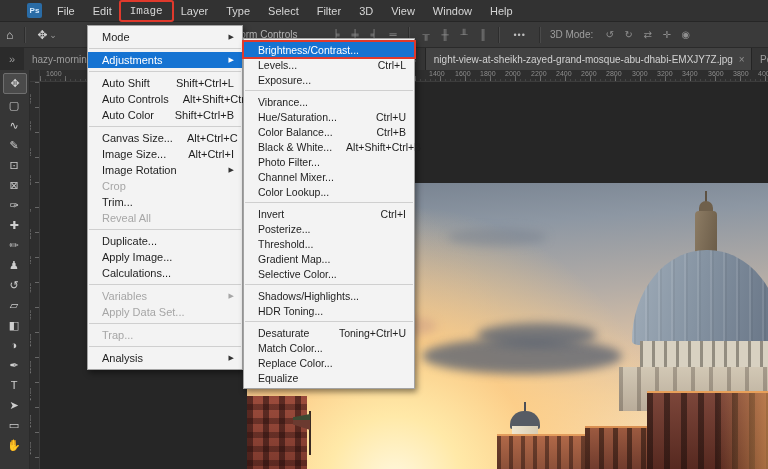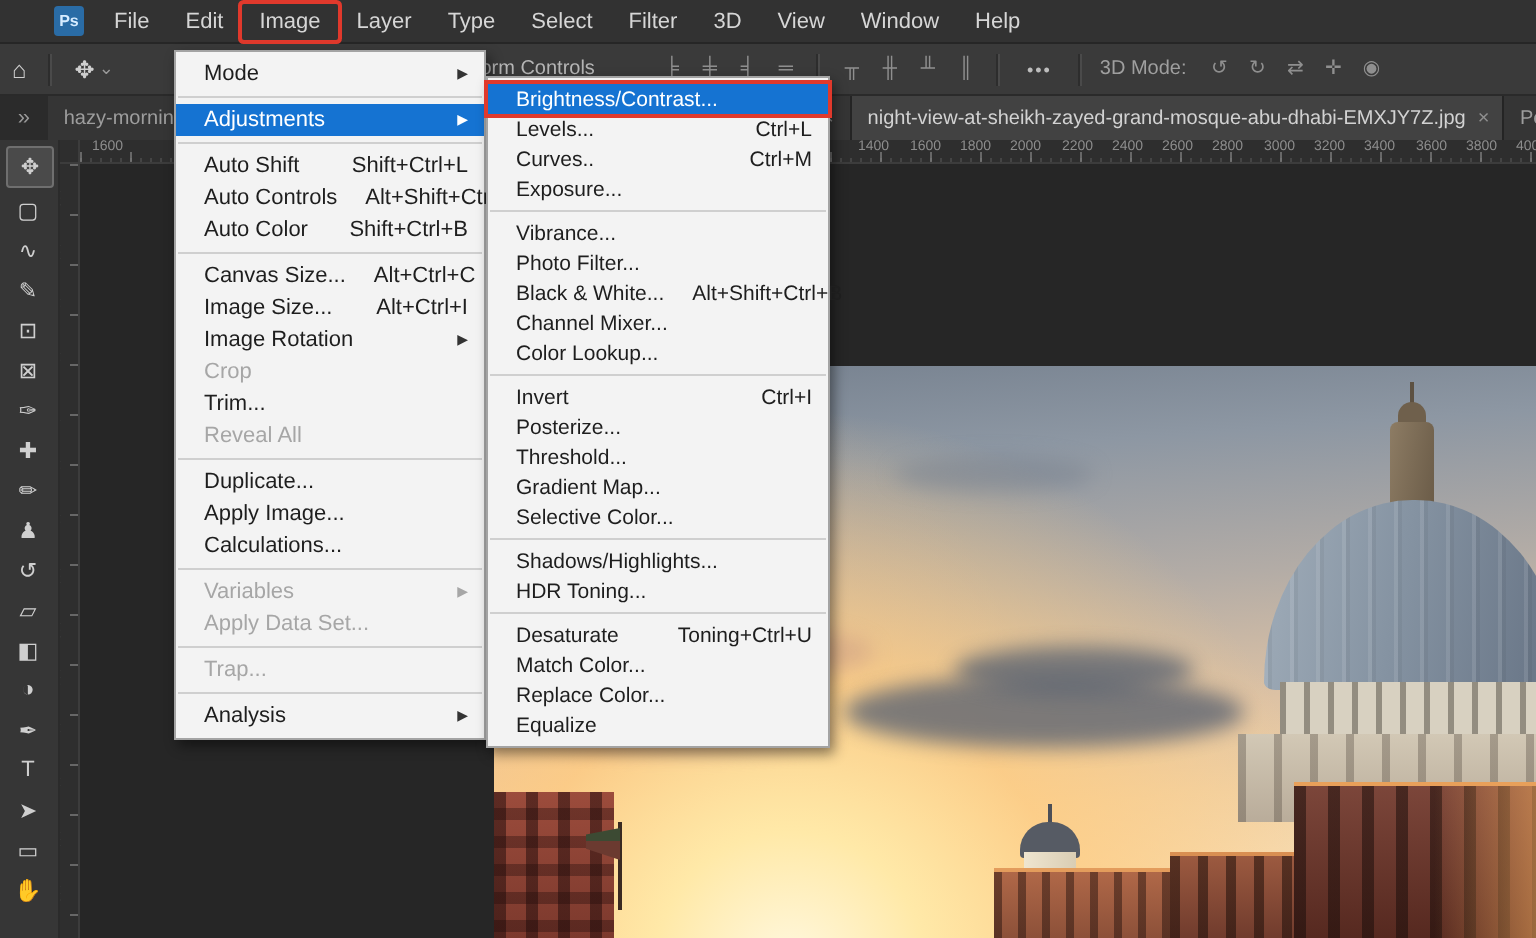--- a/index.html
+++ b/index.html
@@ -5,21 +5,21 @@
   html,body{margin:0;padding:0;background:#1b1b1b;}
   #app{position:relative;width:768px;height:469px;overflow:hidden;
        font-family:"Liberation Sans","DejaVu Sans",sans-serif;
        font-size:11px;color:#cccccc;background:#14b8a6;user-select:none;}
   
   #menubar{position:absolute;left:0;top:0;width:768px;height:22px;background:#323232;
            display:flex;align-items:center;border-bottom:1px solid #262626;box-sizing:border-box;}
   #ps-logo{width:15px;height:15px;margin:0 6px 0 27px;background:#2a6ca6;border-radius:2px;
            color:#d7ecff;font-size:8px;font-weight:bold;display:flex;align-items:center;justify-content:center;}
   .mb-item{padding:3px 9px;color:#d6d6d6;cursor:default;}
-  .mb-item.boxed{box-shadow:0 0 0 2px #e0392c;border-radius:1px;}
+  .mb-item.boxed{box-shadow:0 0 0 2px #e0392c;border-radius:1px;font-family:Liberation Mono, monospace;}
   
   #optionsbar{position:absolute;left:0;top:22px;width:768px;height:26px;background:#3a3a3a;
               display:flex;align-items:center;border-bottom:1px solid #2a2a2a;box-sizing:border-box;color:#b9b9b9;}
   .ob-icon{padding:0 6px;font-size:12px;color:#cfcfcf;}
   .ob-chev{font-size:9px;color:#9a9a9a;margin-left:-4px;}
   .ob-sep{width:1px;height:16px;background:#2d2d2d;border-right:1px solid #4a4a4a;margin:0 5px;}
   .ob-frag{color:#b5b5b5;font-size:10px;}
   .ob-ico-group{display:flex;gap:6px;font-size:10px;color:#8f8f8f;margin:0 4px;}
   .ob-ico-group span{width:13px;text-align:center;}
   #ob-more{color:#bdbdbd;font-size:9px;letter-spacing:1px;margin:0 8px;}
@@ -337,38 +337,42 @@
 
   <div class="menu" id="adj-menu">
       <div class="menu-item hl boxed">
         <span class="lab">Brightness/Contrast...</span>
       </div>
       <div class="menu-item">
         <span class="lab">Levels...</span>
         <span class="sc">Ctrl+L</span>
       </div>
       <div class="menu-item">
-        <span class="lab">Curves..</span>
-        <span class="sc">Ctrl+M</span>
-      </div>
-      <div class="menu-item">
         <span class="lab">Exposure...</span>
       </div>
       <div class="menu-sep"></div>
       <div class="menu-item">
         <span class="lab">Vibrance...</span>
       </div>
       <div class="menu-item">
-        <span class="lab">Photo Filter...</span>
+        <span class="lab">Hue/Saturation...</span>
+        <span class="sc">Ctrl+U</span>
+      </div>
+      <div class="menu-item">
+        <span class="lab">Color Balance...</span>
+        <span class="sc">Ctrl+B</span>
       </div>
       <div class="menu-item">
         <span class="lab">Black &amp; White...</span>
         <span class="sc">Alt+Shift+Ctrl+B</span>
       </div>
       <div class="menu-item">
+        <span class="lab">Photo Filter...</span>
+      </div>
+      <div class="menu-item">
         <span class="lab">Channel Mixer...</span>
       </div>
       <div class="menu-item">
         <span class="lab">Color Lookup...</span>
       </div>
       <div class="menu-sep"></div>
       <div class="menu-item">
         <span class="lab">Invert</span>
         <span class="sc">Ctrl+I</span>
       </div>

